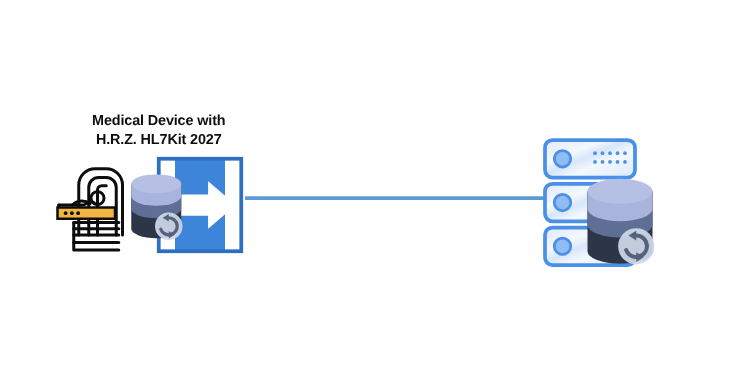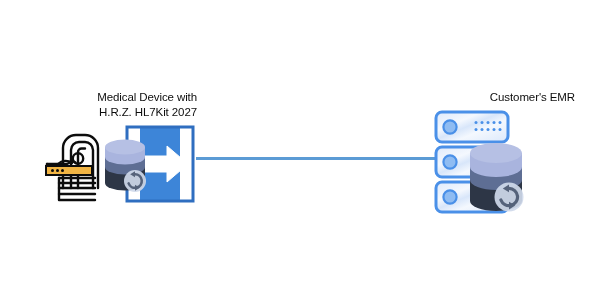--- a/index.html
+++ b/index.html
@@ -8,22 +8,22 @@
     background:#ffffff;
     font-family:"Liberation Sans", sans-serif;
     overflow:hidden;
     position:relative;
   }
   .stage{position:absolute;inset:0;}
 
   
   .node-label{
     position:absolute;
-    text-align:right;
-    font-weight:normal;
+    text-align:center;
+    font-weight:bold;
     color:#0d0d0d;
     font-size:11.5px;
     line-height:14.5px;
     letter-spacing:-0.1px;
     white-space:nowrap;
   }
   #label-device{left:57px;top:90px;width:140px;}
   #label-emr{left:405px;top:90px;width:170px;}
   .node-label .ln{display:block;}
 
@@ -51,23 +51,20 @@
 </head>
 <body>
 
 <div class="stage">
 
   <div class="node-label" id="label-device">
     <span class="ln">Medical Device with</span>
     <span class="ln">H.R.Z. HL7Kit 2027</span>
   </div>
 
-  <div class="node-label" id="label-emr">
-    <span class="ln">Customer's EMR</span>
-  </div>
 
   <div id="connector"></div>
 
   <div id="group-device">
 
     <svg id="scanner-icon" viewBox="0 0 62 76">
       <g fill="none" stroke="#0d0d0d" stroke-width="2.4" stroke-linejoin="round" stroke-linecap="round">
 
         <path d="M18 60 L18 20 A13 13 0 0 1 31 7 L40 7 A13 13 0 0 1 53 20 L53 60"></path>
 

